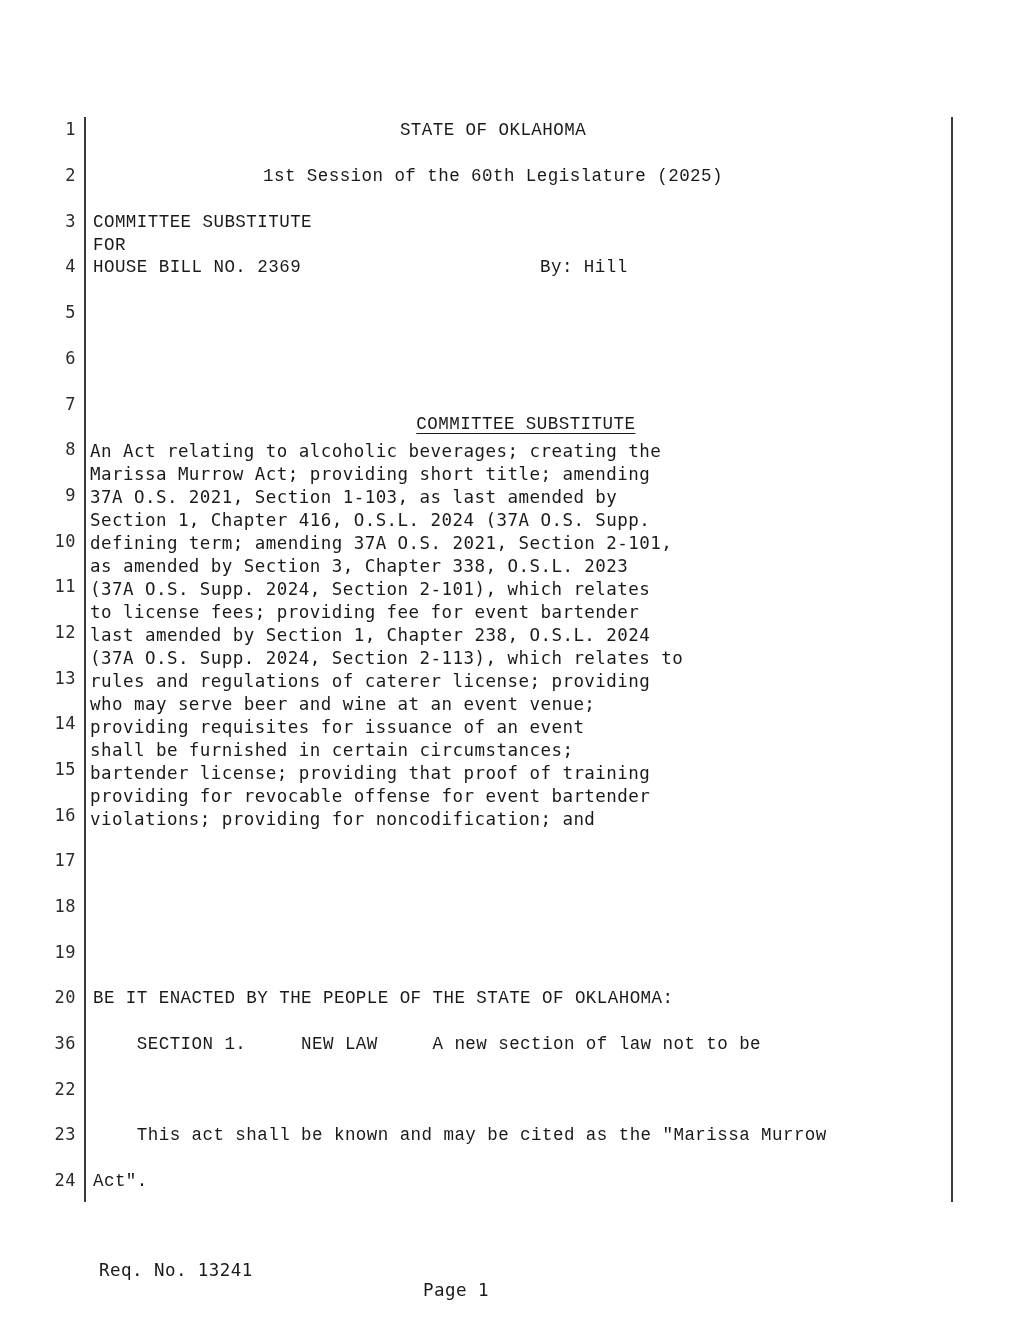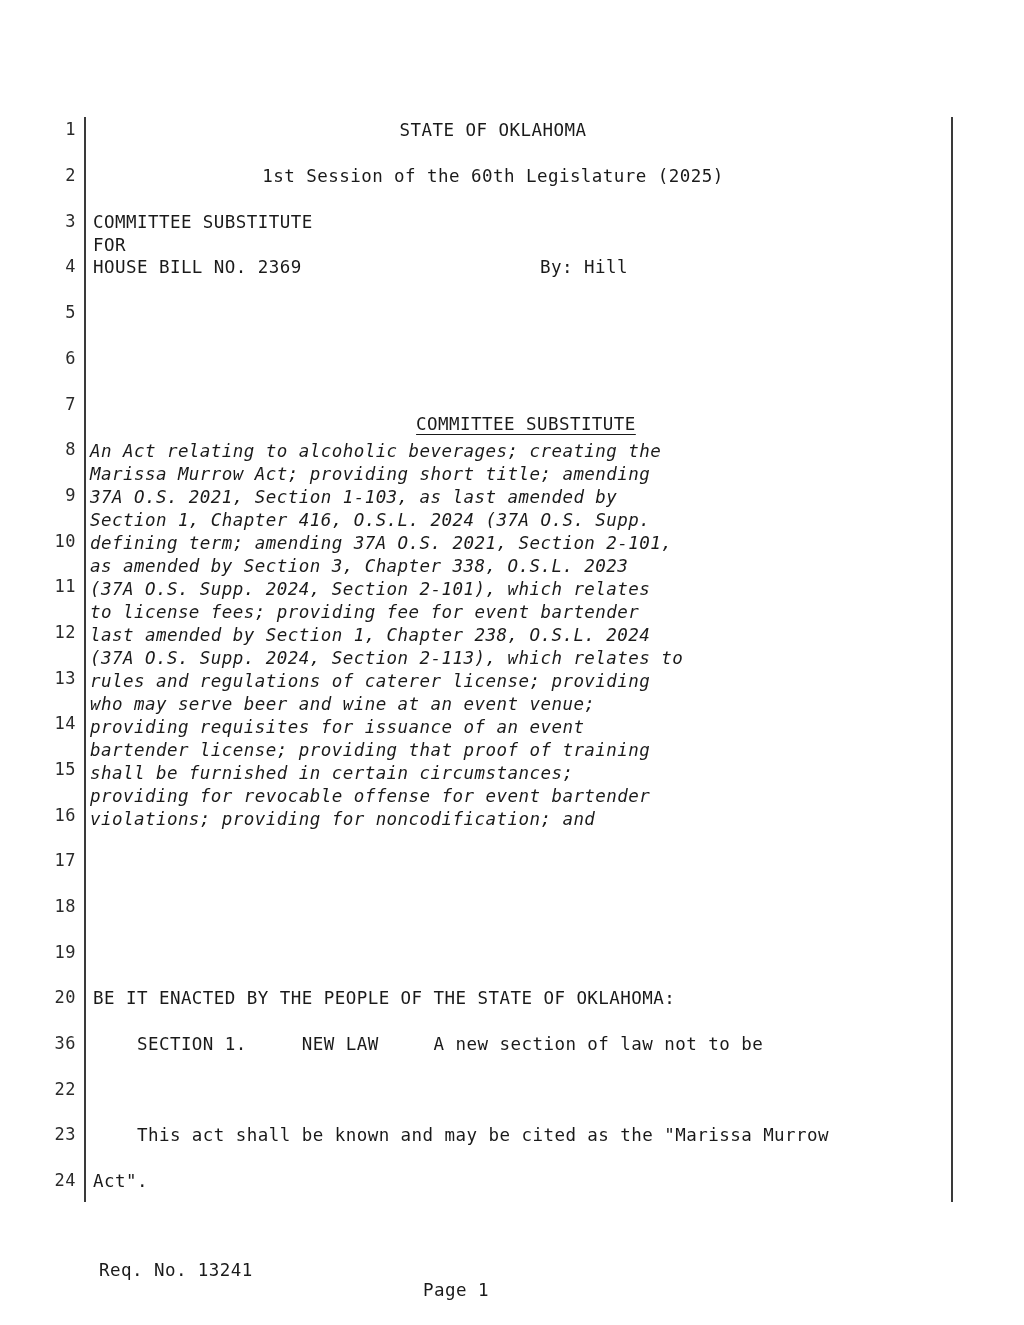--- a/index.html
+++ b/index.html
@@ -47,20 +47,21 @@
     color: #2b2b2b;
   }
 
   
   .column {
     position: absolute;
     left: 93px;
     top: 0;
     width: 852px;
     height: 1282px;
+    font-family: Liberation Mono, monospace;
   }
   .tline {
     position: absolute;
     left: 0;
     font-size: 17.5px;
     line-height: 20px;
     letter-spacing: 0.45px;
     white-space: pre;
     color: #1a1a1a;
   }
@@ -76,21 +77,20 @@
     color: #1a1a1a;
   }
   .underline { text-decoration: underline; text-underline-offset: 4px; }
 
   
   .titleblock {
     position: absolute;
     left: 90px;
     top: 440px;
     width: 700px;
-    font-style: italic;
   }
   .titleblock .tl {
     font-size: 17.5px;
     line-height: 23px;
     letter-spacing: 0.45px;
     white-space: pre;
     color: #1a1a1a;
   }
 
   
@@ -174,22 +174,22 @@
     <div class="tl">Section 1, Chapter 416, O.S.L. 2024 (37A O.S. Supp.</div>
     <div class="tl">defining term; amending 37A O.S. 2021, Section 2-101,</div>
     <div class="tl">as amended by Section 3, Chapter 338, O.S.L. 2023</div>
     <div class="tl">(37A O.S. Supp. 2024, Section 2-101), which relates</div>
     <div class="tl">to license fees; providing fee for event bartender</div>
     <div class="tl">last amended by Section 1, Chapter 238, O.S.L. 2024</div>
     <div class="tl">(37A O.S. Supp. 2024, Section 2-113), which relates to</div>
     <div class="tl">rules and regulations of caterer license; providing</div>
     <div class="tl">who may serve beer and wine at an event venue;</div>
     <div class="tl">providing requisites for issuance of an event</div>
+    <div class="tl">shall be furnished in certain circumstances;</div>
     <div class="tl">bartender license; providing that proof of training</div>
-    <div class="tl">shall be furnished in certain circumstances;</div>
     <div class="tl">providing for revocable offense for event bartender</div>
     <div class="tl">violations; providing for noncodification; and</div>
   </div>
 
   <div class="footer">
     <span class="req">Req. No. 13241</span>
     <span class="pg">Page 1</span>
   </div>
 
 </div>

